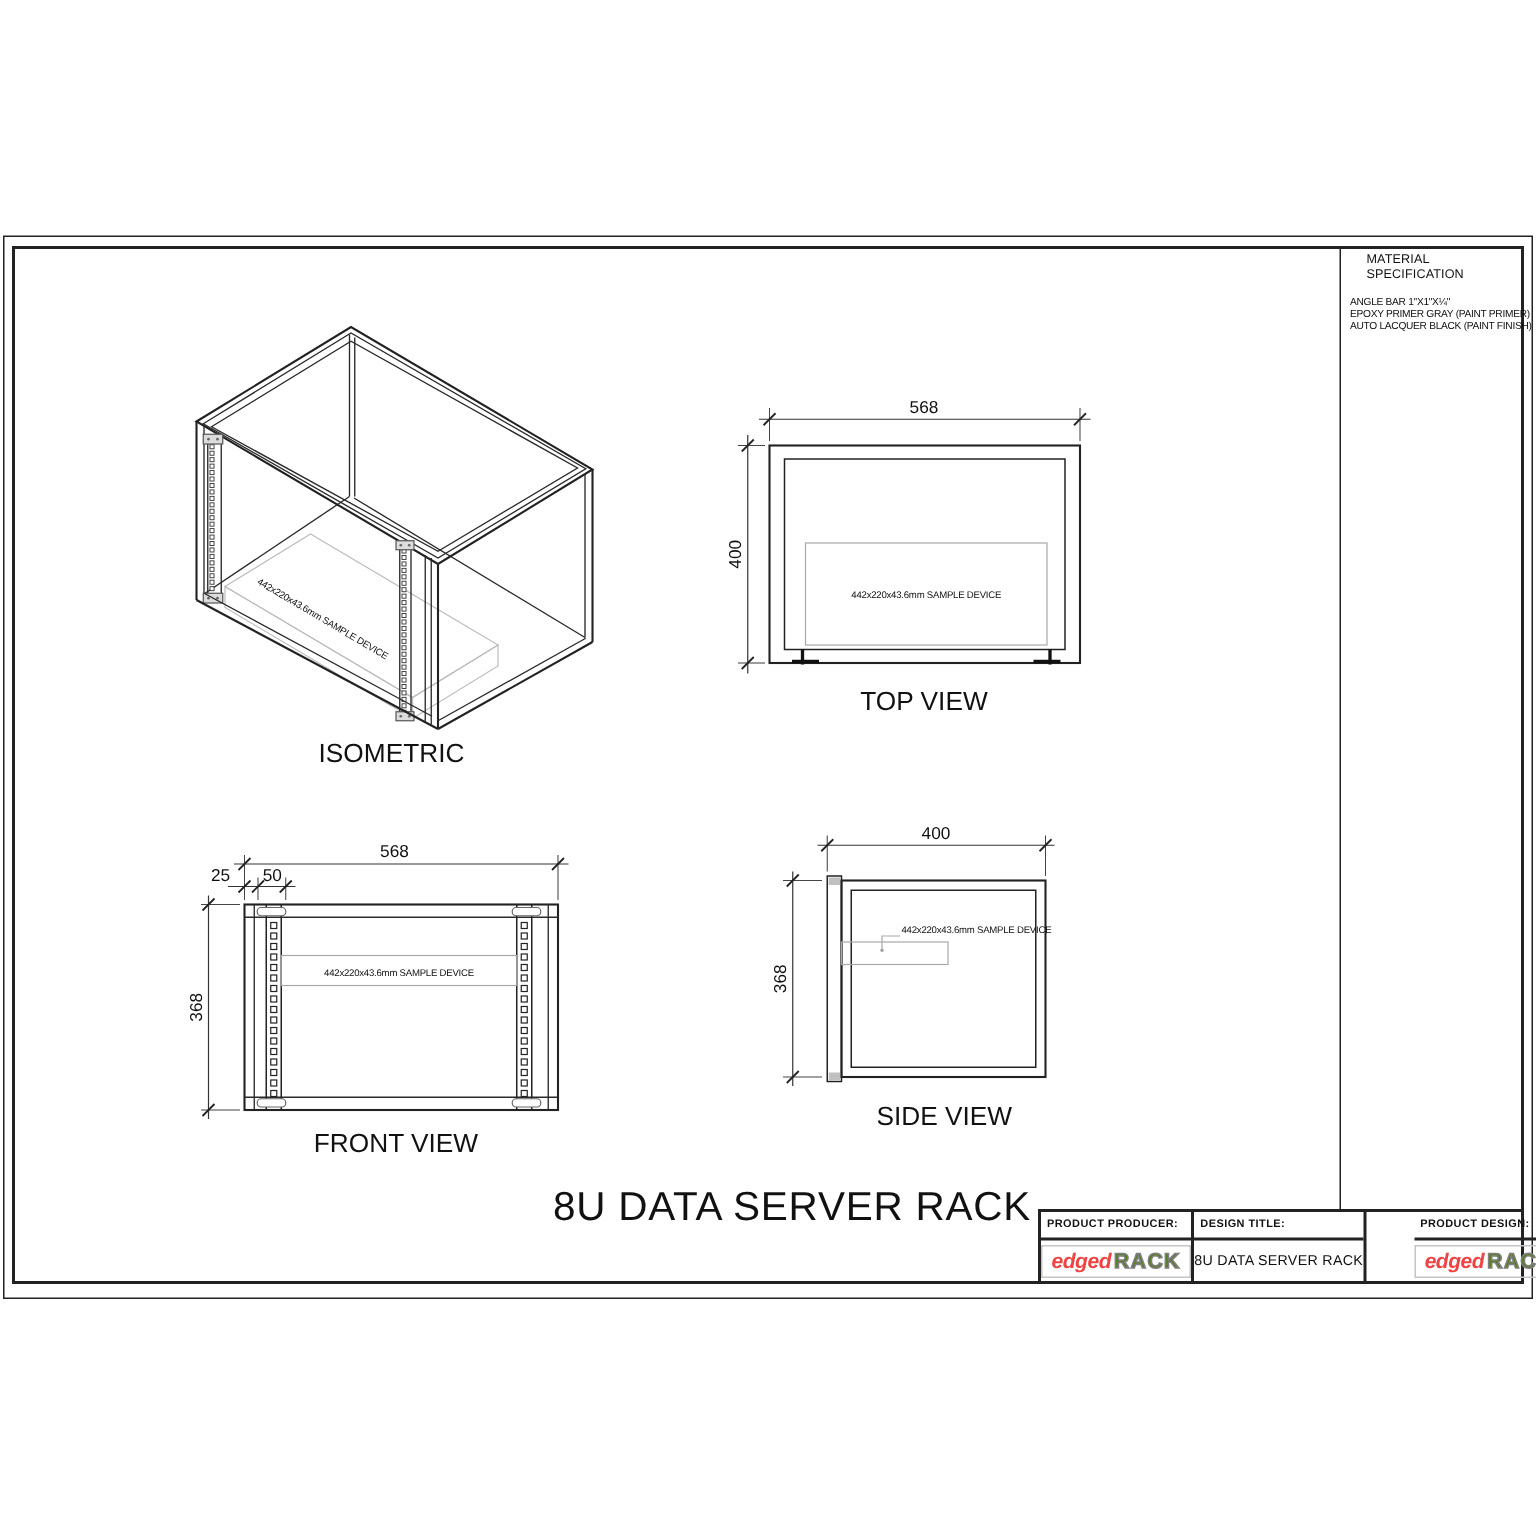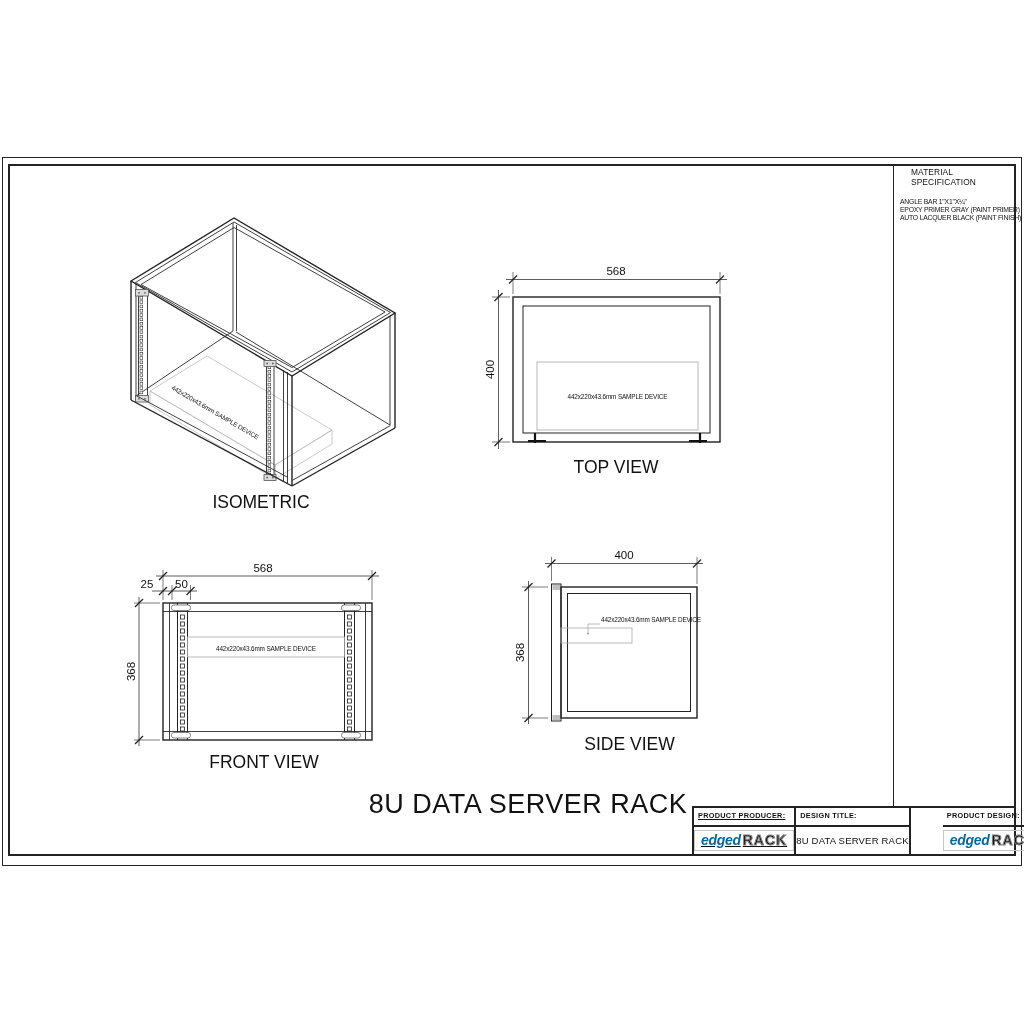--- a/index.html
+++ b/index.html
@@ -14,25 +14,25 @@
   .mat-title{font-size:8.4px;letter-spacing:0.1px;font-weight:400;margin-left:11px;}
   .mat-lines{margin-top:11px;font-size:6.8px;letter-spacing:-0.2px;line-height:8.2px;white-space:nowrap;}
   
   .big-title{left:330px;top:789px;width:396px;text-align:center;font-size:27px;letter-spacing:0.5px;white-space:nowrap;}
   
   .tblock{left:692px;top:806px;width:324px;height:50px;border:2px solid #222;box-sizing:border-box;display:flex;background:#fff;}
   .tcell{display:flex;flex-direction:column;border-right:2px solid #222;}
   .tcell:last-child{border-right:none;margin-left:32px;}
   .tcell-head{height:14px;border-bottom:2px solid #222;font-size:7.3px;font-weight:700;letter-spacing:0.3px;padding:3px 0 0 4px;white-space:nowrap;}
   .tcell-body{flex:1;display:flex;align-items:center;justify-content:center;}
-  .tc1{width:103px;text-decoration:underline;} .tc2{width:113px;} .tc3{flex:1;}
+  .tc1{width:103px;} .tc2{width:113px;} .tc3{flex:1;}
   .ptitle-val{font-size:9.5px;letter-spacing:0.2px;white-space:nowrap;}
   .logo-box{border:1px solid #c5c5c5;padding:1px 6px 2px 6px;white-space:nowrap;line-height:16px;}
-  .logo-edged{font-style:italic;font-weight:700;font-size:14px;color:#0369a1;letter-spacing:-0.3px;}
-  .logo-rack{font-weight:700;font-size:14px;color:#000000;-webkit-text-stroke:1.1px #808080;letter-spacing:1px;margin-left:2px;}
+  .logo-edged{font-style:italic;font-weight:700;font-size:14px;color:#ef4444;letter-spacing:-0.3px;}
+  .logo-rack{font-weight:700;font-size:14px;color:#4d7c0f;-webkit-text-stroke:1.1px #808080;letter-spacing:1px;margin-left:2px;}
   
   svg text{font-family:"Liberation Sans",sans-serif;fill:#111;}
   .cap{font-size:17.5px;}
   .dim{font-size:11.5px;}
   .dev{font-size:6.4px;letter-spacing:-0.15px;}
   .l13{stroke:#222;stroke-width:1.4;fill:none;}
   .l10{stroke:#222;stroke-width:1;fill:none;}
   .l09{stroke:#2a2a2a;stroke-width:0.9;fill:none;}
   .ext{stroke:#444;stroke-width:0.7;fill:none;}
   .dimline{stroke:#333;stroke-width:0.8;fill:none;}

